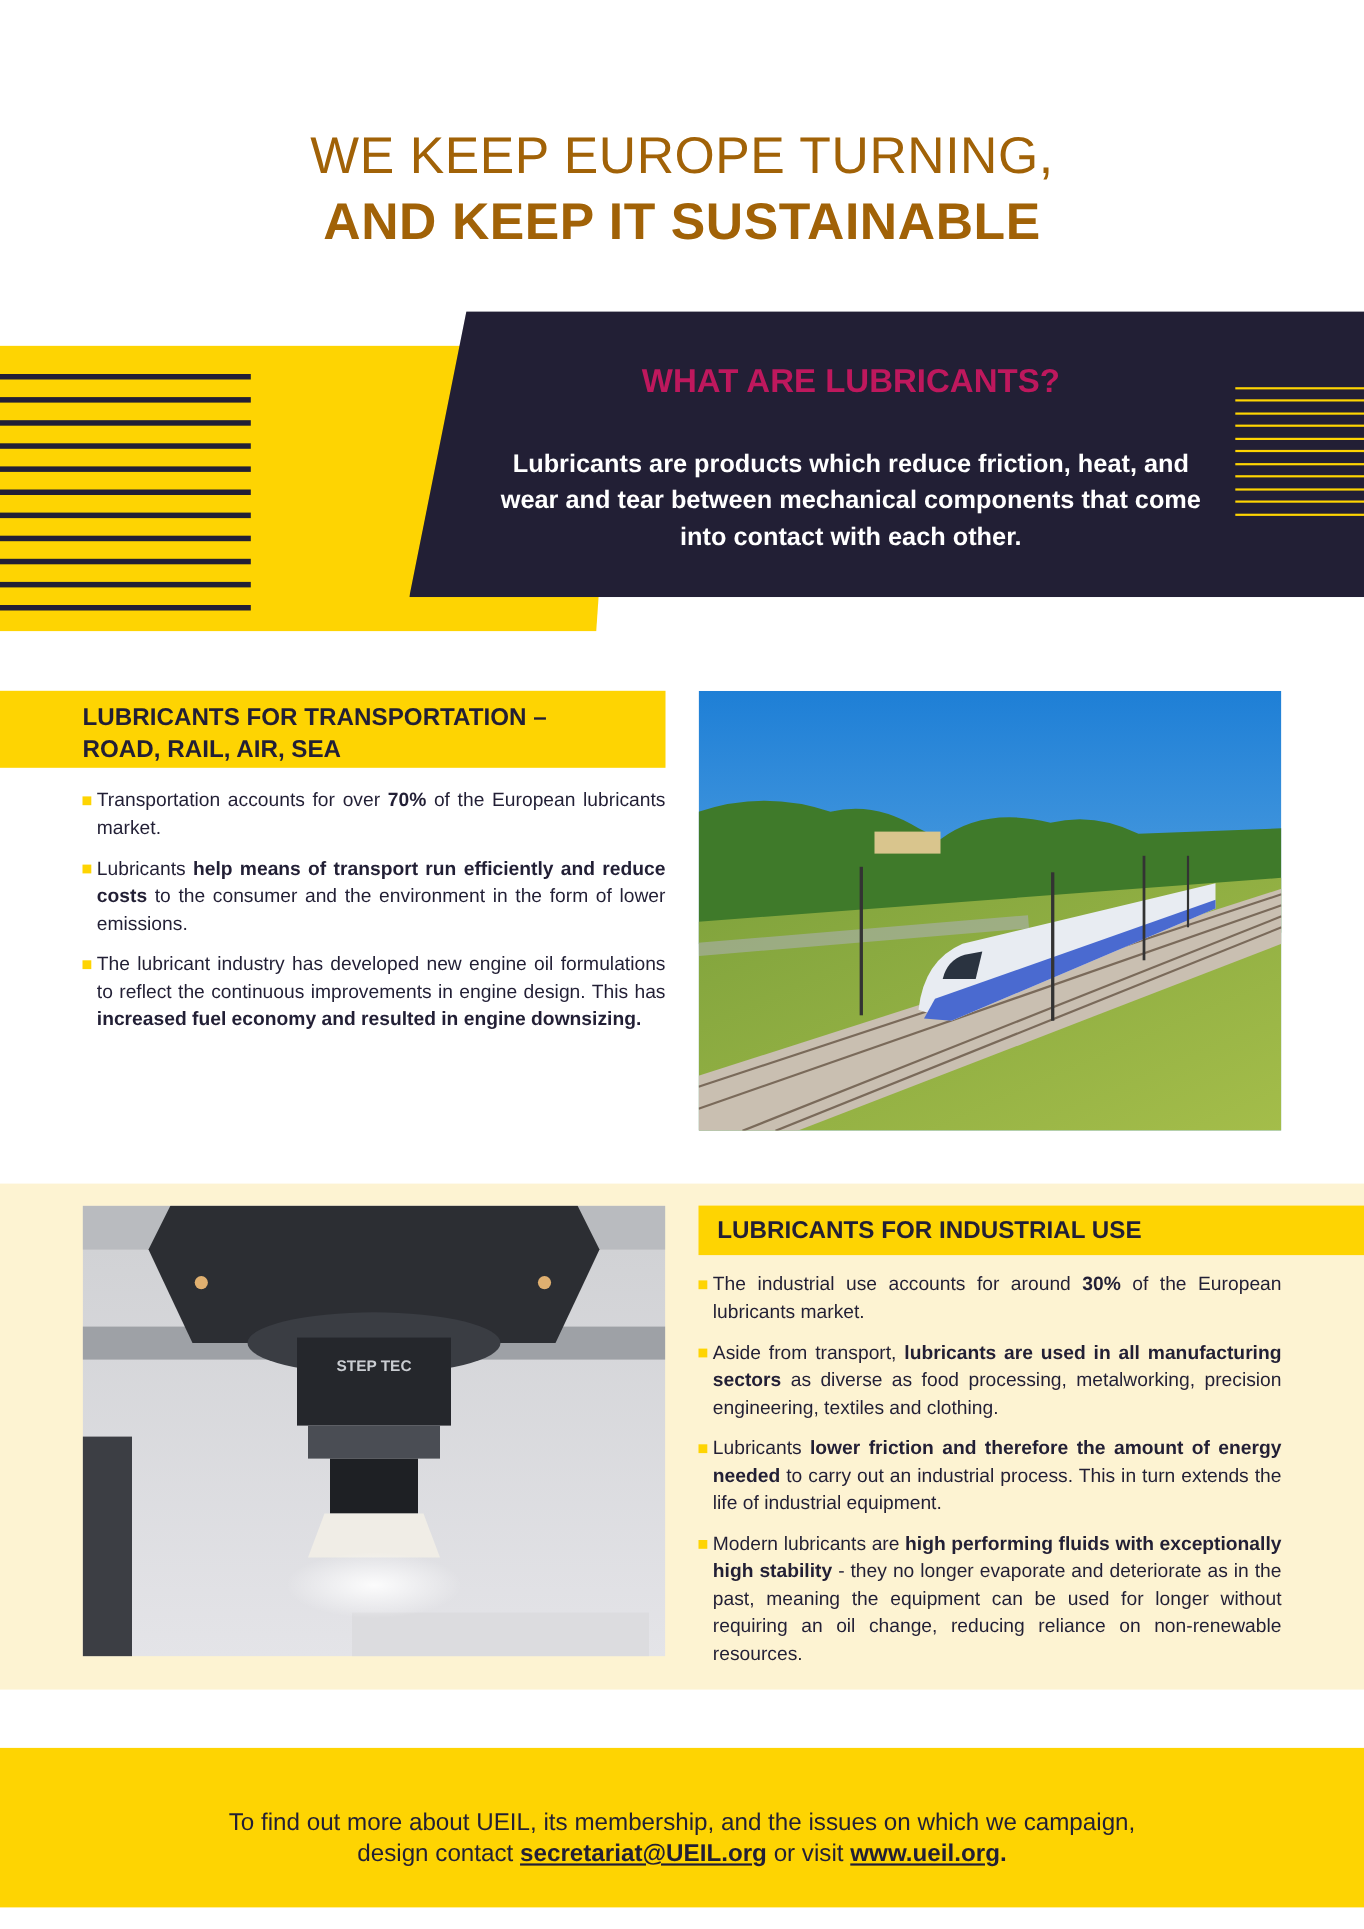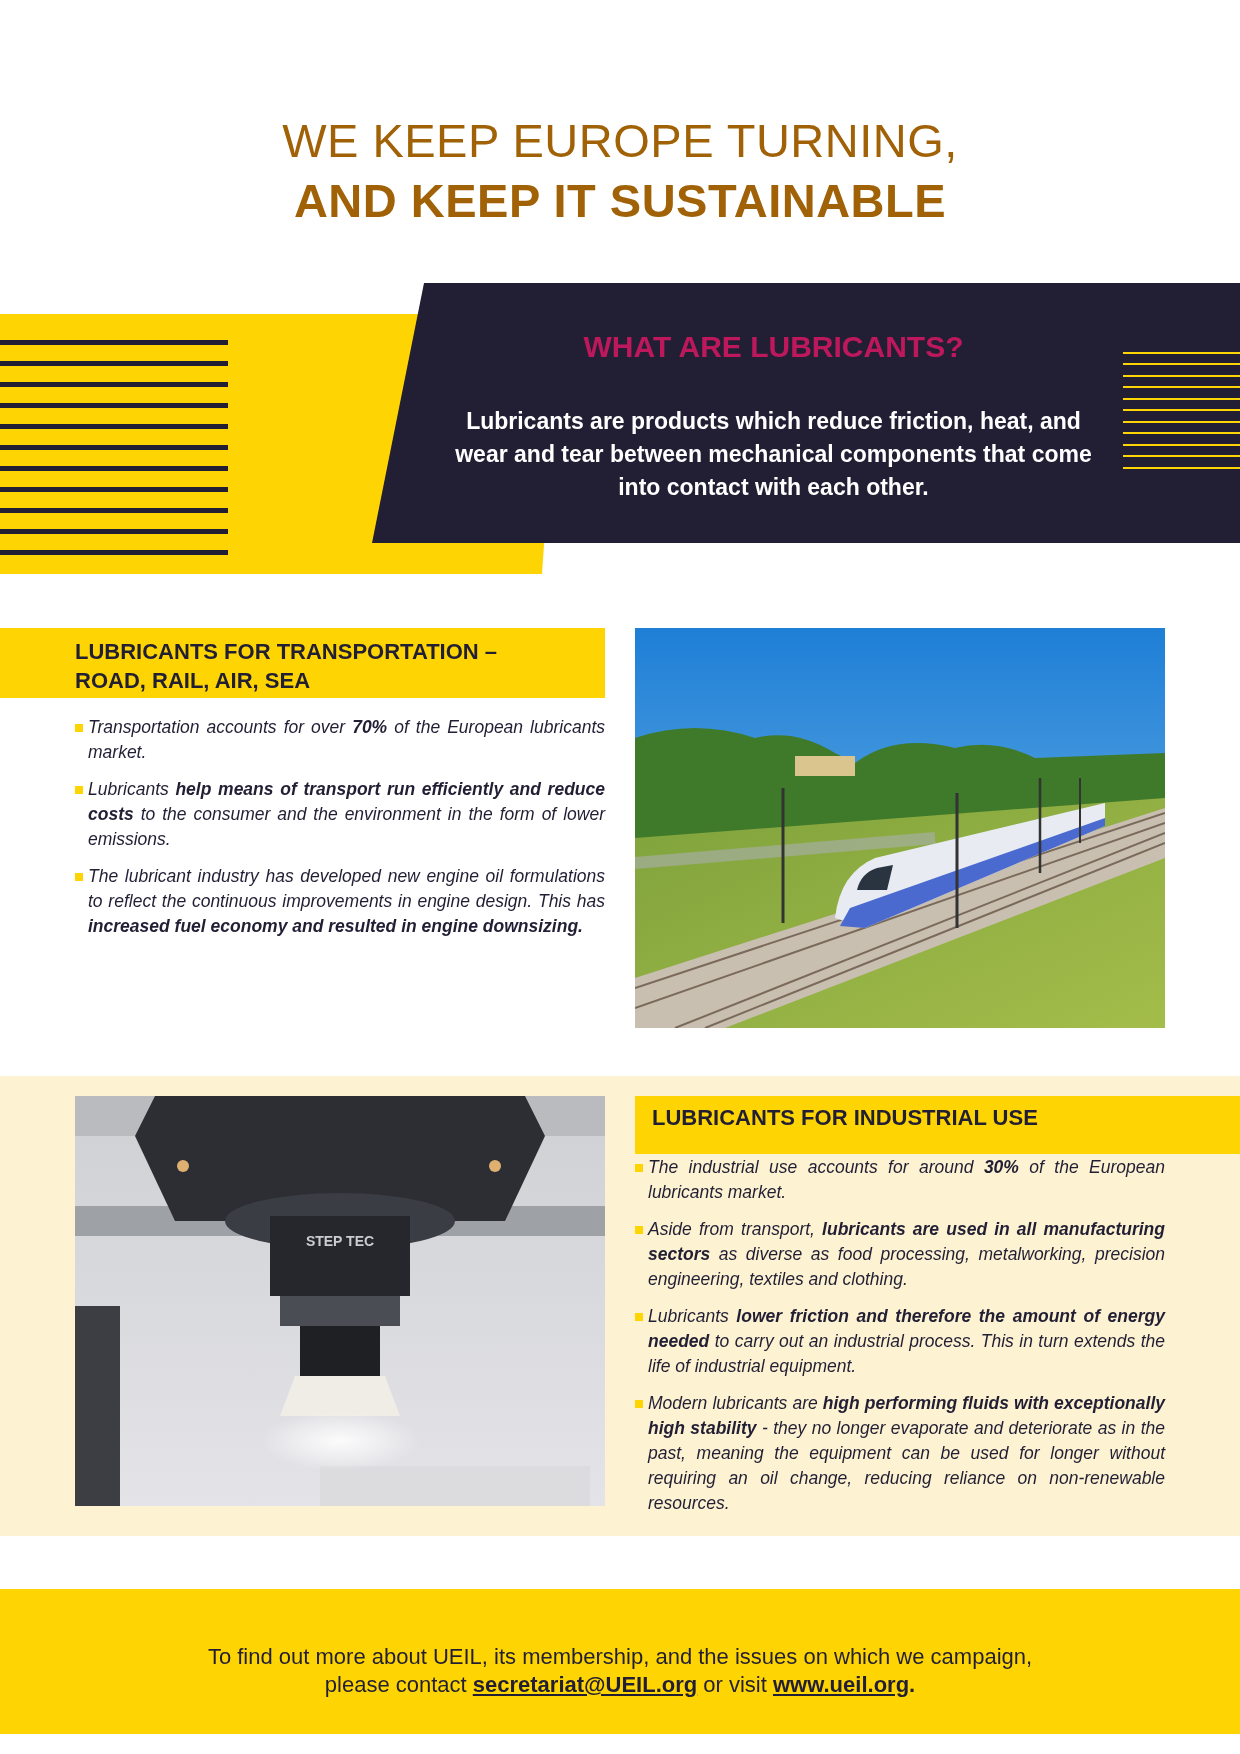--- a/index.html
+++ b/index.html
@@ -20,33 +20,33 @@
   .stripes-right { position: absolute; left: 1123px; top: 352px; width: 117px; height: 120px; }
   .stripes-right .s { position: absolute; left: 0; width: 117px; height: 2px; background: #fed402; }
   .banner-title { position: absolute; top: 330px; left: 440px; width: 667px; text-align: center; color: #be185d;
     font-size: 30px; font-weight: 700; }
   .banner-text { position: absolute; top: 405px; left: 440px; width: 667px; text-align: center; color: #ffffff;
     font-size: 23px; font-weight: 700; line-height: 33px; }
 
   
   .sec1-head { position: absolute; top: 628px; left: 0; width: 605px; height: 70px; background: #fed402; }
   .sec1-head .t { position: absolute; left: 75px; top: 9px; font-size: 22px; font-weight: 700; line-height: 29px; color: #221f35; }
-  .bullets { position: absolute; list-style: none; font-style: italic; }
+  .bullets { position: absolute; list-style: none; }
   .bullets li { position: relative; padding-left: 13px; font-size: 17.5px; line-height: 25px; color: #221f35;
     text-align: justify; margin-bottom: 12px; }
   .bullets li .sq { position: absolute; left: 0; top: 9px; width: 8px; height: 8px; background: #fed402; }
   .bullets li b { font-weight: 700; }
   .sec1-bullets { top: 715px; left: 75px; width: 530px; }
 
   .img-train { position: absolute; top: 628px; left: 635px; width: 530px; height: 400px; overflow: hidden; }
   .img-machine { position: absolute; top: 1096px; left: 75px; width: 530px; height: 410px; overflow: hidden; }
 
   
   .sec2-bg { position: absolute; top: 1076px; left: 0; width: 1240px; height: 460px; background: #fdf3d2; }
-  .sec2-head { position: absolute; top: 1096px; left: 635px; width: 605px; height: 58px; background: #fed402; }
+  .sec2-head { position: absolute; top: 1096px; left: 635px; width: 605px; height: 45px; background: #fed402; }
   .sec2-head .t { position: absolute; left: 17px; top: 9px; font-size: 22px; font-weight: 700; line-height: 26px; color: #221f35; }
   .sec2-bullets { top: 1155px; left: 635px; width: 530px; }
 
   
   .footer { position: absolute; top: 1589px; left: 0; width: 1240px; height: 145px; background: #fed402; }
   .footer .txt { position: absolute; top: 54px; left: 0; width: 1240px; text-align: center; font-size: 22px; line-height: 28px; color: #221f35; }
   .footer a { color: #221f35; font-weight: 700; text-decoration: underline; }
 </style>
 </head>
 <body>
@@ -169,15 +169,15 @@
 <ul class="bullets sec2-bullets">
   <li><span class="sq"></span><span>The industrial use accounts for around </span><b>30%</b><span> of the European lubricants market.</span></li>
   <li><span class="sq"></span><span>Aside from transport, </span><b>lubricants are used in all manufacturing sectors</b><span> as diverse as food processing, metalworking, precision engineering, textiles and clothing.</span></li>
   <li><span class="sq"></span><span>Lubricants </span><b>lower friction and therefore the amount of energy needed</b><span> to carry out an industrial process. This in turn extends the life of industrial equipment.</span></li>
   <li><span class="sq"></span><span>Modern lubricants are </span><b>high performing fluids with exceptionally high stability</b><span> - they no longer evaporate and deteriorate as in the past, meaning the equipment can be used for longer without requiring an oil change, reducing reliance on non-renewable resources.</span></li>
 </ul>
 
 <div class="footer">
   <div class="txt">
     <span>To find out more about UEIL, its membership, and the issues on which we campaign,</span><br>
-    <span>please contact </span><a>secretariat@UEIL.org</a><span> or visit </span><a>www.ueil.org</a><b>.</b>
+    <span>design contact </span><a>secretariat@UEIL.org</a><span> or visit </span><a>www.ueil.org</a><b>.</b>
   </div>
 </div>
 
 </body></html>

